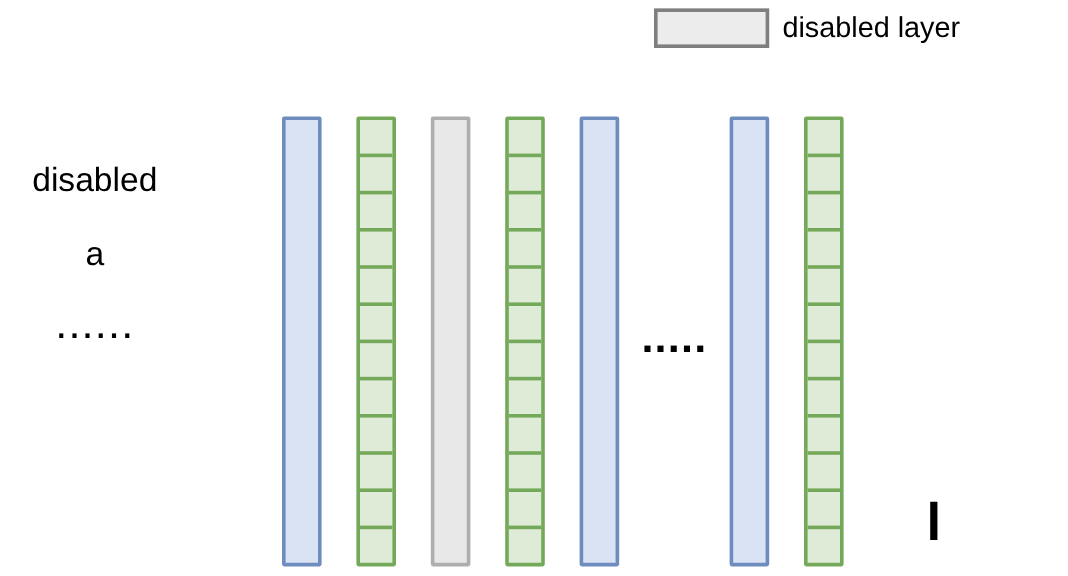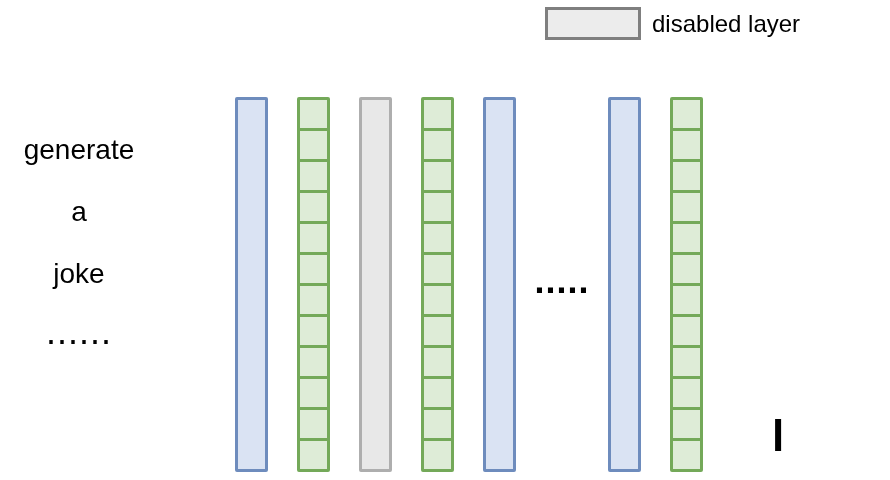--- a/index.html
+++ b/index.html
@@ -122,23 +122,22 @@
 <body>
 
 <div class="canvas">
 
   <div class="legend">
     <div class="legend-swatch"></div>
     <div class="legend-label">disabled layer</div>
   </div>
 
   <div class="prompt">
-      <div class="prompt-line">generate</div>
+      <div class="prompt-line">disabled</div>
       <div class="prompt-line">a</div>
-      <div class="prompt-line">joke</div>
       <div class="prompt-line dots">......</div>
     </div>
 
   <div class="bars">
       <div class="bar blue"></div>
       <div class="bar green">
         <div class="seg"></div>
         <div class="seg"></div>
         <div class="seg"></div>
         <div class="seg"></div>

